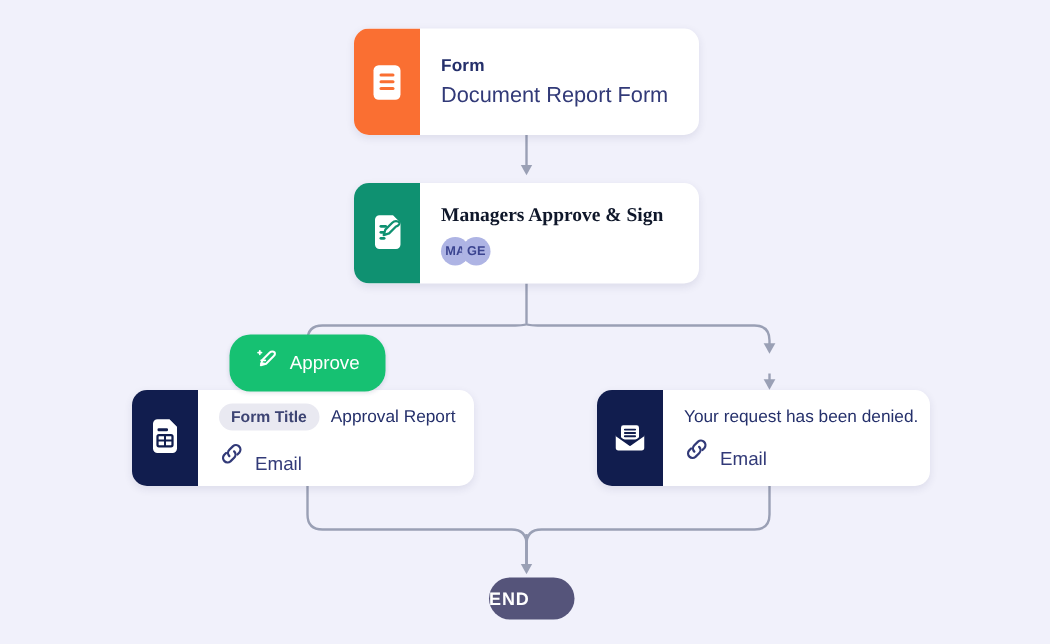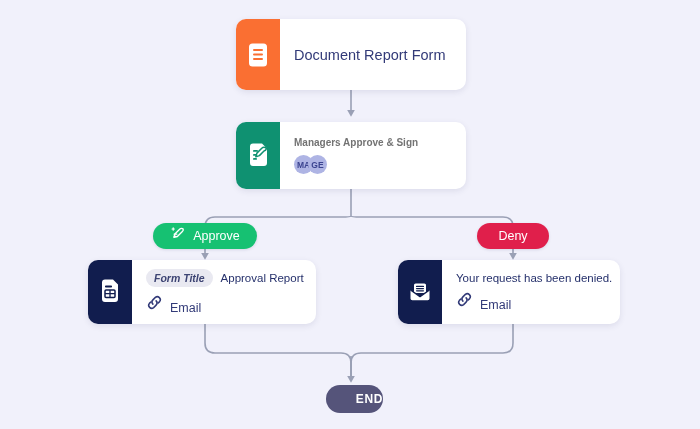--- a/index.html
+++ b/index.html
@@ -80,25 +80,26 @@
 
   
   #node-approve-sign {
     left: 236px;
     top: 122px;
     width: 230px;
     height: 67px;
   }
   #node-approve-sign .node-icon { background: #0f9171; }
   .title-bold {
-    font-size: 10px;
-    font-weight: bold;
-    color: #737373;
+    font-size: 13px;
+    font-weight: bold;
+    color: #0f172a;
     white-space: nowrap;
     margin-bottom: 7px;
+    font-family: Liberation Serif, serif;
   }
   .avatars {
     display: flex;
     align-items: center;
   }
   .avatar {
     width: 19px;
     height: 19px;
     border-radius: 50%;
     background: #aeb4e4;
@@ -136,21 +137,20 @@
     white-space: nowrap;
   }
   .chip {
     background: #e9e9f1;
     color: #3d4473;
     font-size: 10.5px;
     font-weight: bold;
     border-radius: 9px;
     padding: 3px 8px;
     margin-right: 8px;
-    font-style: italic;
   }
   .strong-text {
     font-size: 11.5px;
     font-weight: normal;
     color: #25306b;
   }
   .row-link {
     display: flex;
     align-items: flex-end;
   }
@@ -160,21 +160,21 @@
     margin-left: 7px;
   }
 
   
   .pill {
     position: absolute;
     display: flex;
     align-items: center;
     justify-content: center;
     border-radius: 14px;
-    height: 26px;
+    height: 38px;
     z-index: 3;
     box-shadow: 0 1px 3px rgba(40, 40, 90, 0.13);
   }
   #pill-approve {
     left: 153px;
     top: 223px;
     width: 104px;
     background: #16c172;
   }
   #pill-deny {
@@ -194,21 +194,21 @@
   #node-end {
     position: absolute;
     left: 326px;
     top: 385px;
     width: 57px;
     height: 28px;
     border-radius: 14px;
     background: #55547a;
     display: flex;
     align-items: center;
-    justify-content: flex-end;
+    justify-content: flex-start;
     z-index: 3;
   }
   #node-end .end-label {
     font-size: 12px;
     font-weight: bold;
     color: #ffffff;
     letter-spacing: .6px;
   }
 </style>
 </head>
@@ -242,20 +242,21 @@
   <div class="node" id="node-form">
     <div class="node-icon">
       <svg width="22" height="26" viewBox="0 0 22 26" xmlns="http://www.w3.org/2000/svg">
         <rect x="2" y="1.5" width="18" height="23" rx="3.5" fill="#ffffff"></rect>
         <rect x="6" y="7" width="10" height="2" rx="1" fill="#fa6f32"></rect>
         <rect x="6" y="11.5" width="10" height="2" rx="1" fill="#fa6f32"></rect>
         <rect x="6" y="16" width="10" height="2" rx="1" fill="#fa6f32"></rect>
       </svg>
     </div>
     <div class="node-body">
+      <div class="kicker">Form</div>
       <div class="title-lg">Document Report Form</div>
     </div>
   </div>
 
   <div class="node" id="node-approve-sign">
     <div class="node-icon">
       <svg width="23" height="26" viewBox="0 0 23 26" xmlns="http://www.w3.org/2000/svg">
         <path d="M3,3.5 a3,3 0 0 1 3,-3 h9 l5,5 v14.5 a3,3 0 0 1 -3,3 h-11 a3,3 0 0 1 -3,-3 z" fill="#ffffff"></path>
         <rect x="6" y="7" width="5" height="1.8" rx="0.9" fill="#0f9171"></rect>
         <rect x="6" y="11" width="5" height="1.8" rx="0.9" fill="#0f9171"></rect>
@@ -276,23 +277,20 @@
     <span>
       <svg width="16" height="16" viewBox="0 0 18 18" xmlns="http://www.w3.org/2000/svg">
         <path d="M14.8,3.4 a2.6,2.6 0 0 0 -3.7,0 l-5.6,5.6 l-1.1,3.9 l3.9,-1.1 l5.6,-5.6 a2.6,2.6 0 0 0 0.9,-2.8 z" fill="none" stroke="#ffffff" stroke-width="1.5" stroke-linejoin="round"></path>
         <path d="M4.6,9.2 h3.1 M4.6,11.6 h2.2" stroke="#ffffff" stroke-width="1.3" stroke-linecap="round"></path>
         <path d="M3.6,2.1 v2.6 M2.3,3.4 h2.6" stroke="#ffffff" stroke-width="1.3" stroke-linecap="round"></path>
       </svg>
     </span>
     <span class="pill-label">Approve</span>
   </div>
 
-  <div class="pill" id="pill-deny">
-    <span class="pill-label">Deny</span>
-  </div>
 
   <div class="node" id="node-approval-report">
     <div class="node-icon">
       <svg width="22" height="26" viewBox="0 0 22 26" xmlns="http://www.w3.org/2000/svg">
         <path d="M3,3.5 a3,3 0 0 1 3,-3 h8 l5,5 v14.5 a3,3 0 0 1 -3,3 h-10 a3,3 0 0 1 -3,-3 z" fill="#ffffff"></path>
         <rect x="6" y="6.5" width="7" height="2" rx="0.8" fill="#111d4e"></rect>
         <rect x="6" y="11" width="10" height="7.5" rx="1" fill="none" stroke="#111d4e" stroke-width="1.5"></rect>
         <path d="M11,11 v7.5 M6,14.7 h10" stroke="#111d4e" stroke-width="1.3"></path>
       </svg>
     </div>

